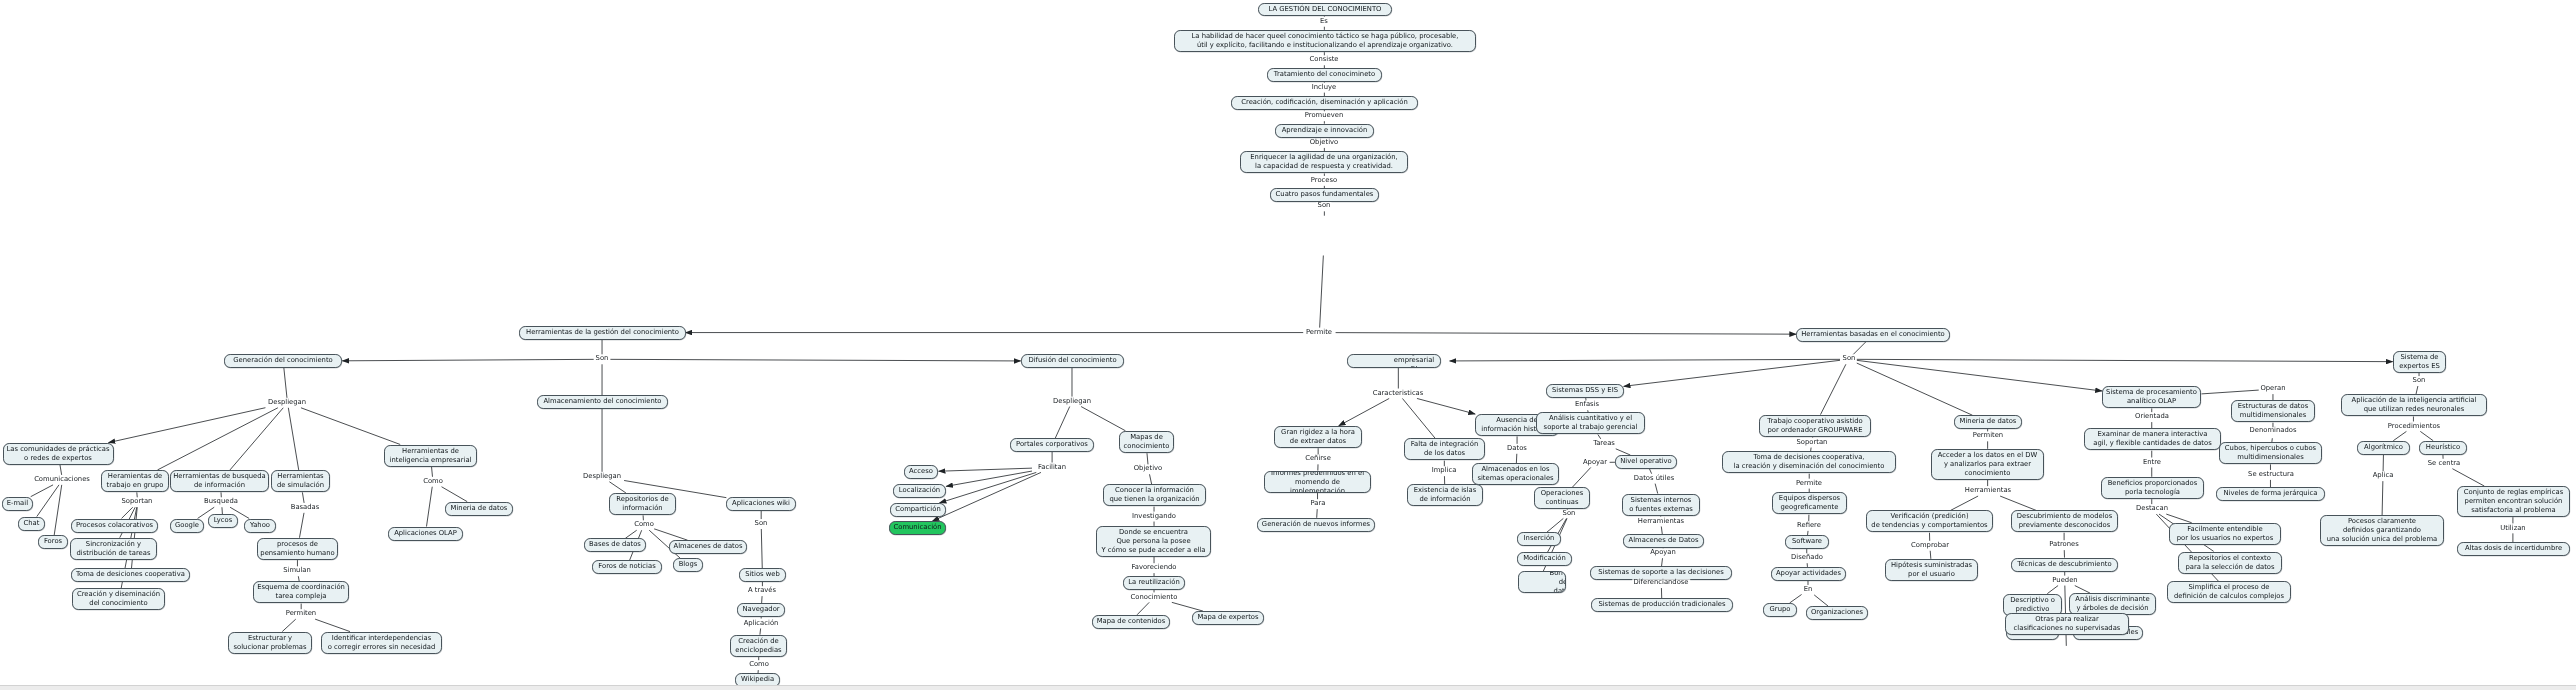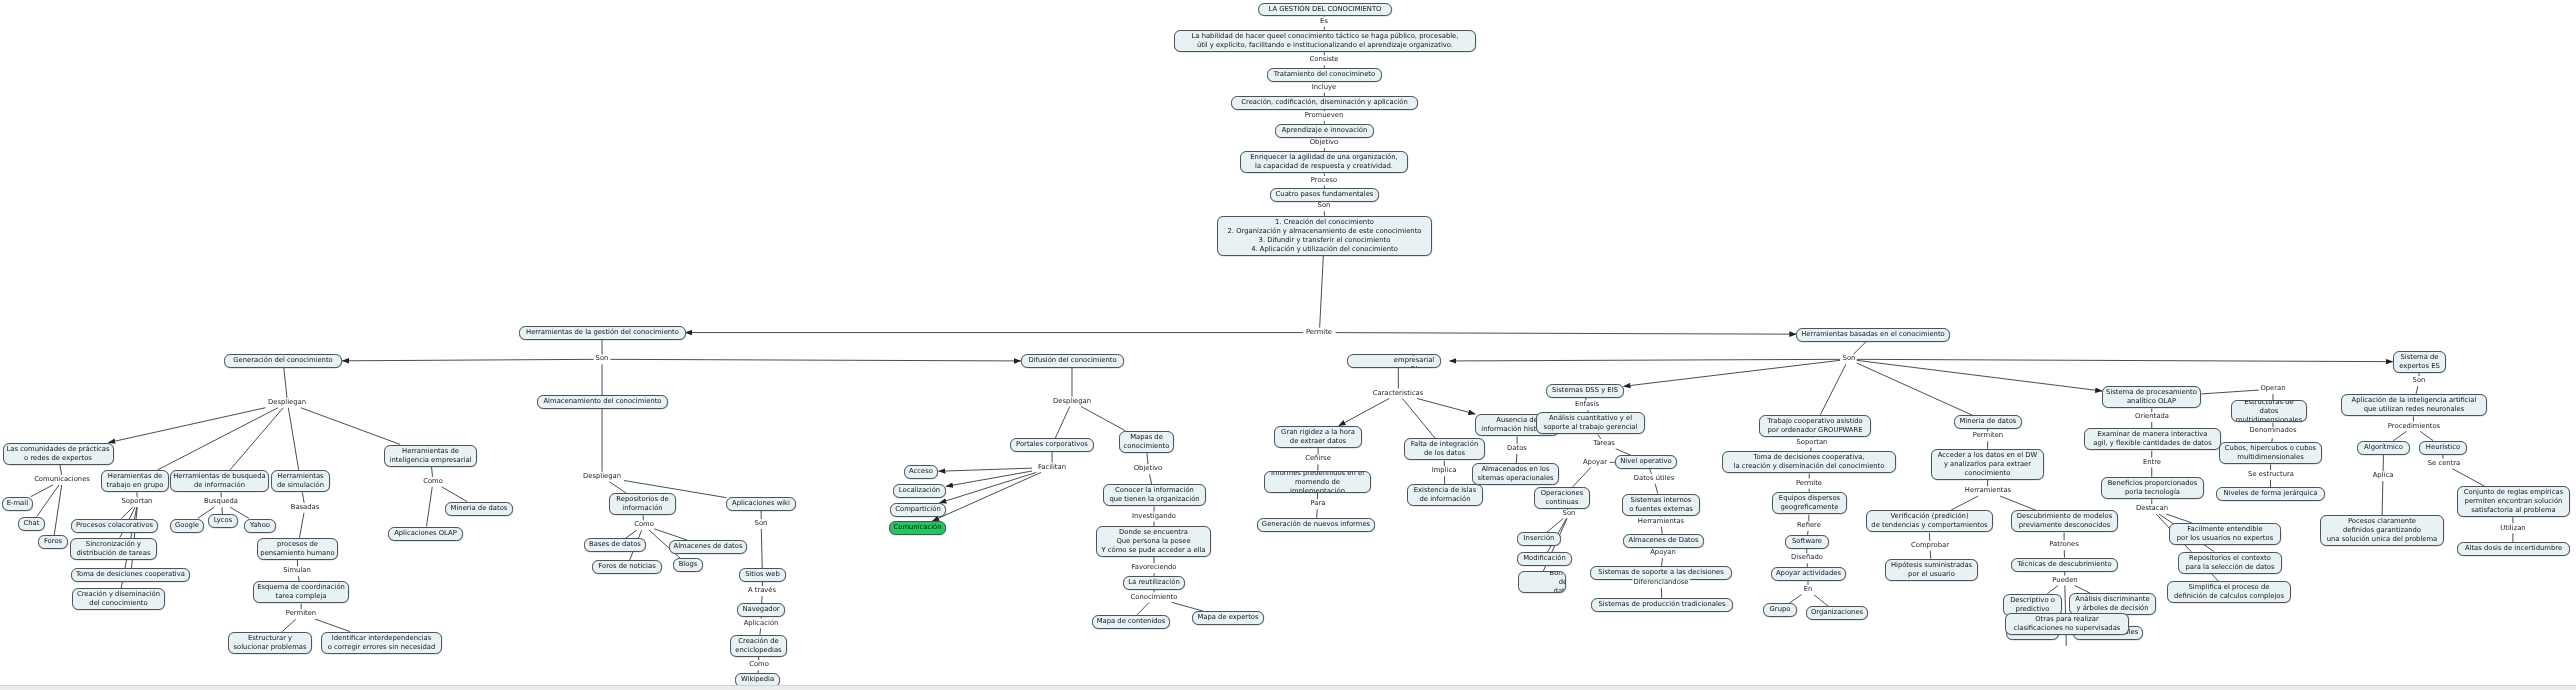--- a/index.html
+++ b/index.html
@@ -207,24 +207,20 @@
   <div class="hscroll" style="width: 2576px;"></div>
 <div class="node" style="left: 1258px; top: 2.5px; width: 134px; height: 13.7px; background: rgb(232, 241, 243); border-color: rgb(72, 83, 90); color: rgb(16, 22, 26);">LA GESTIÓN DEL CONOCIMIENTO</div>
     <div class="node" style="left: 1174px; top: 30px; width: 302px; height: 22.4px; background: rgb(232, 241, 243); border-color: rgb(72, 83, 90); color: rgb(16, 22, 26);">La habilidad de hacer queel conocimiento táctico se haga público, procesable,
 útil y explícito, facilitando e institucionalizando el aprendizaje organizativo.</div>
     <div class="node" style="left: 1267px; top: 68px; width: 115px; height: 13.7px; background: rgb(232, 241, 243); border-color: rgb(72, 83, 90); color: rgb(16, 22, 26);">Tratamiento del conocimineto</div>
     <div class="node" style="left: 1231px; top: 96px; width: 187px; height: 13.7px; background: rgb(232, 241, 243); border-color: rgb(72, 83, 90); color: rgb(16, 22, 26);">Creación, codificación, diseminación y aplicación</div>
     <div class="node" style="left: 1275px; top: 124px; width: 99px; height: 13.7px; background: rgb(232, 241, 243); border-color: rgb(72, 83, 90); color: rgb(16, 22, 26);">Aprendizaje e innovación</div>
     <div class="node" style="left: 1240px; top: 151px; width: 168px; height: 22.4px; background: rgb(232, 241, 243); border-color: rgb(72, 83, 90); color: rgb(16, 22, 26);">Enriquecer la agilidad de una organización,
 la capacidad de respuesta y creatividad.</div>
     <div class="node" style="left: 1270px; top: 188px; width: 109px; height: 13.7px; background: rgb(232, 241, 243); border-color: rgb(72, 83, 90); color: rgb(16, 22, 26);">Cuatro pasos fundamentales</div>
-    <div class="node" style="left: 1217px; top: 216px; width: 215px; height: 40px; background: rgb(232, 241, 243); border-color: rgb(72, 83, 90); color: rgb(16, 22, 26);">1. Creación del conocimiento
-2. Organización y almacenamiento de este conocimiento
-3. Difundir y transferir el conocimiento
-4. Aplicación y utilización del conocimiento</div>
     <div class="node" style="left: 519px; top: 326px; width: 167px; height: 13.7px; background: rgb(232, 241, 243); border-color: rgb(72, 83, 90); color: rgb(16, 22, 26);">Herramientas de la gestión del conocimiento</div>
     <div class="node" style="left: 224px; top: 354px; width: 118px; height: 13.7px; background: rgb(232, 241, 243); border-color: rgb(72, 83, 90); color: rgb(16, 22, 26);">Generación del conocimiento</div>
     <div class="node" style="left: 1021px; top: 354px; width: 103px; height: 13.7px; background: rgb(232, 241, 243); border-color: rgb(72, 83, 90); color: rgb(16, 22, 26);">Difusión del conocimiento</div>
     <div class="node" style="left: 537px; top: 395px; width: 131px; height: 13.7px; background: rgb(232, 241, 243); border-color: rgb(72, 83, 90); color: rgb(16, 22, 26);">Almacenamiento del conocimiento</div>
     <div class="node" style="left: 2.5px; top: 443px; width: 111px; height: 22.4px; background: rgb(232, 241, 243); border-color: rgb(72, 83, 90); color: rgb(16, 22, 26);">Las comunidades de prácticas
 o redes de expertos</div>
     <div class="node" style="left: 101px; top: 470px; width: 68px; height: 22.4px; background: rgb(232, 241, 243); border-color: rgb(72, 83, 90); color: rgb(16, 22, 26);">Heramientas de
 trabajo en grupo</div>
     <div class="node" style="left: 170px; top: 470px; width: 99px; height: 22.4px; background: rgb(232, 241, 243); border-color: rgb(72, 83, 90); color: rgb(16, 22, 26);">Herramientas de busqueda
 de información</div>
@@ -347,21 +343,21 @@
     <div class="node" style="left: 2084px; top: 428px; width: 137px; height: 22.4px; background: rgb(232, 241, 243); border-color: rgb(72, 83, 90); color: rgb(16, 22, 26);">Examinar de manera interactiva
 agil, y flexible cantidades de datos</div>
     <div class="node" style="left: 2101px; top: 477px; width: 103px; height: 22.4px; background: rgb(232, 241, 243); border-color: rgb(72, 83, 90); color: rgb(16, 22, 26);">Beneficios proporcionados
 porla tecnología</div>
     <div class="node" style="left: 2169px; top: 523px; width: 112px; height: 22.4px; background: rgb(232, 241, 243); border-color: rgb(72, 83, 90); color: rgb(16, 22, 26);">Facilmente entendible
 por los usuarios no expertos</div>
     <div class="node" style="left: 2178px; top: 552px; width: 104px; height: 22.4px; background: rgb(232, 241, 243); border-color: rgb(72, 83, 90); color: rgb(16, 22, 26);">Repositorios el contexto
 para la selección de datos</div>
     <div class="node" style="left: 2167px; top: 581px; width: 124px; height: 22.4px; background: rgb(232, 241, 243); border-color: rgb(72, 83, 90); color: rgb(16, 22, 26);">Simplifica el proceso de
 definición de calculos complejos</div>
-    <div class="node" style="left: 2231px; top: 400px; width: 76px; height: 22.4px; background: rgb(232, 241, 243); border-color: rgb(72, 83, 90); color: rgb(16, 22, 26);">Estructuras de datos
+    <div class="node" style="left: 2231px; top: 400px; width: 84px; height: 22.4px; background: rgb(232, 241, 243); border-color: rgb(72, 83, 90); color: rgb(16, 22, 26);">Estructuras de datos
 multidimensionales</div>
     <div class="node" style="left: 2219px; top: 442px; width: 103px; height: 22.4px; background: rgb(232, 241, 243); border-color: rgb(72, 83, 90); color: rgb(16, 22, 26);">Cubos, hipercubos o cubos
 multidimensionales</div>
     <div class="node" style="left: 2216px; top: 487px; width: 109px; height: 13.7px; background: rgb(232, 241, 243); border-color: rgb(72, 83, 90); color: rgb(16, 22, 26);">Niveles de forma jerárquica</div>
     <div class="node" style="left: 2341px; top: 394px; width: 146px; height: 22.4px; background: rgb(232, 241, 243); border-color: rgb(72, 83, 90); color: rgb(16, 22, 26);">Aplicación de la inteligencia artificial
 que utilizan redes neuronales</div>
     <div class="node" style="left: 2357px; top: 441px; width: 53px; height: 13.7px; background: rgb(232, 241, 243); border-color: rgb(72, 83, 90); color: rgb(16, 22, 26);">Algorítmico</div>
     <div class="node" style="left: 2419px; top: 441px; width: 48px; height: 13.7px; background: rgb(232, 241, 243); border-color: rgb(72, 83, 90); color: rgb(16, 22, 26);">Heurístico</div>
     <div class="node" style="left: 2320px; top: 515px; width: 124px; height: 31px; background: rgb(232, 241, 243); border-color: rgb(72, 83, 90); color: rgb(16, 22, 26);">Pocesos claramente
 definidos garantizando

